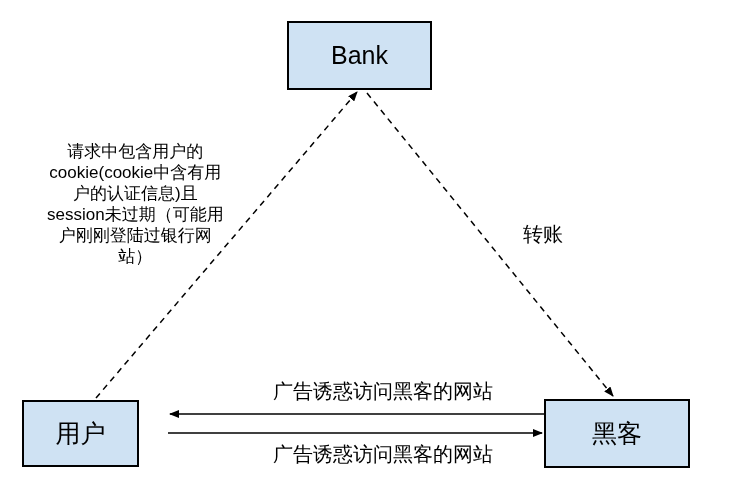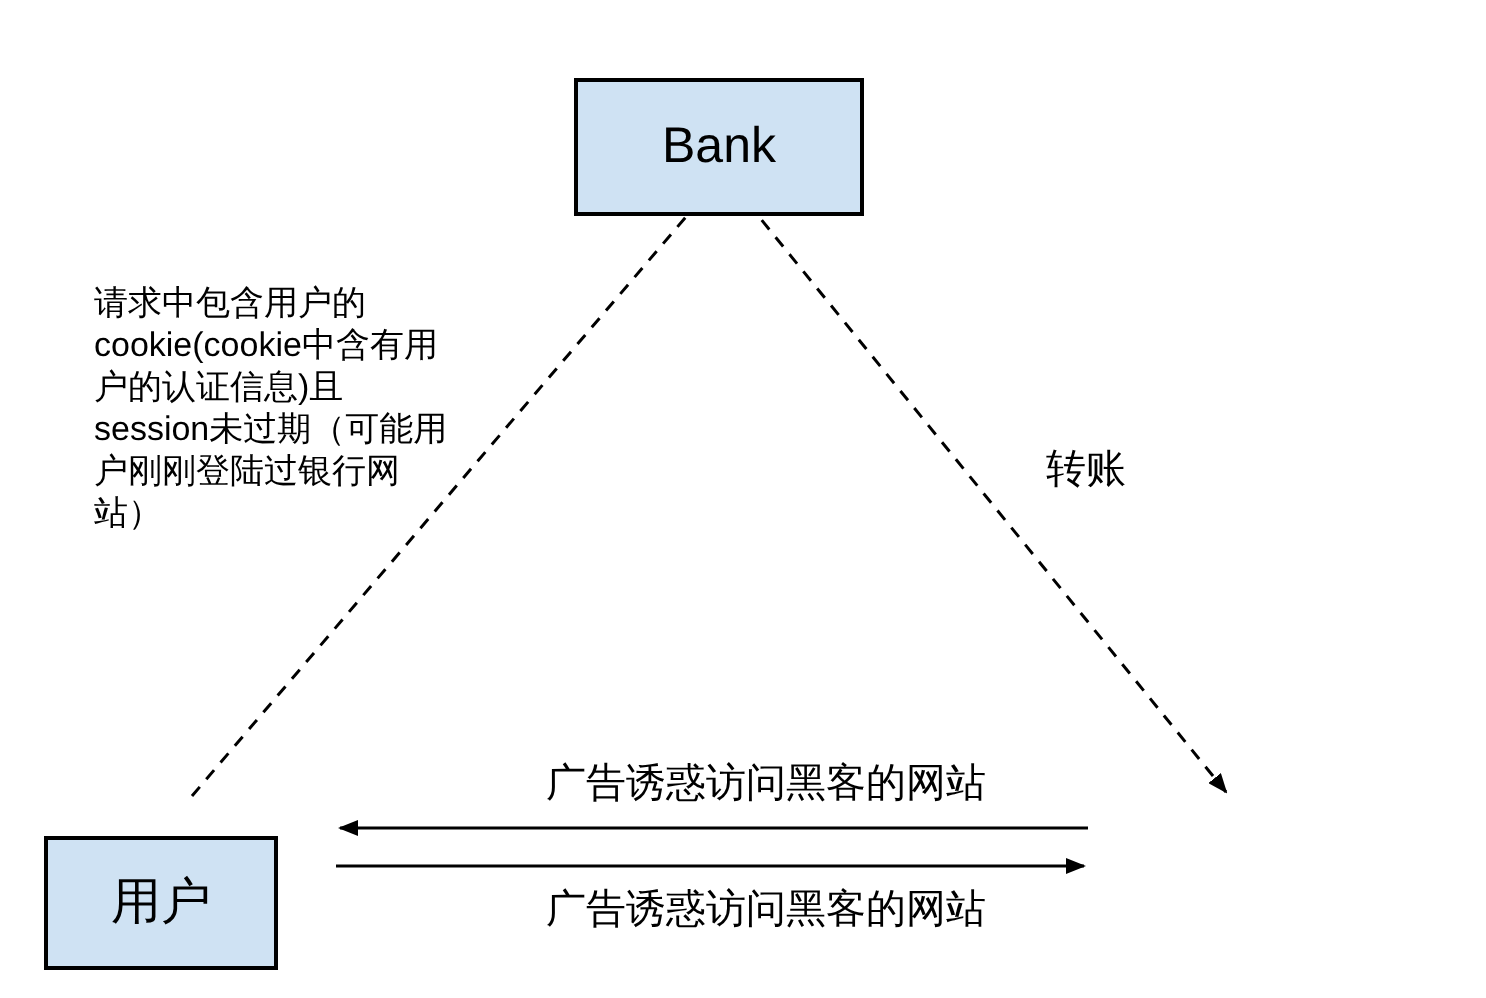--- a/index.html
+++ b/index.html
@@ -26,35 +26,35 @@
     position: absolute;
     box-sizing: border-box;
     background: #cfe2f3;
     border: 2px solid #000000;
     display: flex;
     align-items: center;
     justify-content: center;
     color: #000000;
     font-size: 25px;
     line-height: 1;
-    margin-top: 18px;
   }
   #node-bank   { left: 287px; top: 21px;  width: 145px; height: 69px; }
   #node-user   { left: 22px;  top: 400px; width: 117px; height: 67px; }
   #node-hacker { left: 544px; top: 399px; width: 146px; height: 69px; }
   .edge-label {
     position: absolute;
     color: #000000;
     white-space: pre;
   }
   #label-note {
     left: 47px;
     top: 141px;
     font-size: 17px;
     line-height: 21px;
+    text-align: center;
   }
   #label-transfer {
     left: 523px;
     top: 221px;
     font-size: 20px;
   }
   #label-lure-top {
     left: 272px;
     top: 378px;
     width: 222px;
@@ -87,20 +87,23 @@
   </svg>
 
   <div id="node-bank" class="node">
     <span>Bank</span>
   </div>
 
   <div id="node-user" class="node">
     <span>用户</span>
   </div>
 
+  <div id="node-hacker" class="node">
+    <span>黑客</span>
+  </div>
 
   <div id="label-note" class="edge-label">请求中包含用户的
 cookie(cookie中含有用
 户的认证信息)且
 session未过期（可能用
 户刚刚登陆过银行网
 站）</div>
 
   <div id="label-transfer" class="edge-label">转账</div>
 

